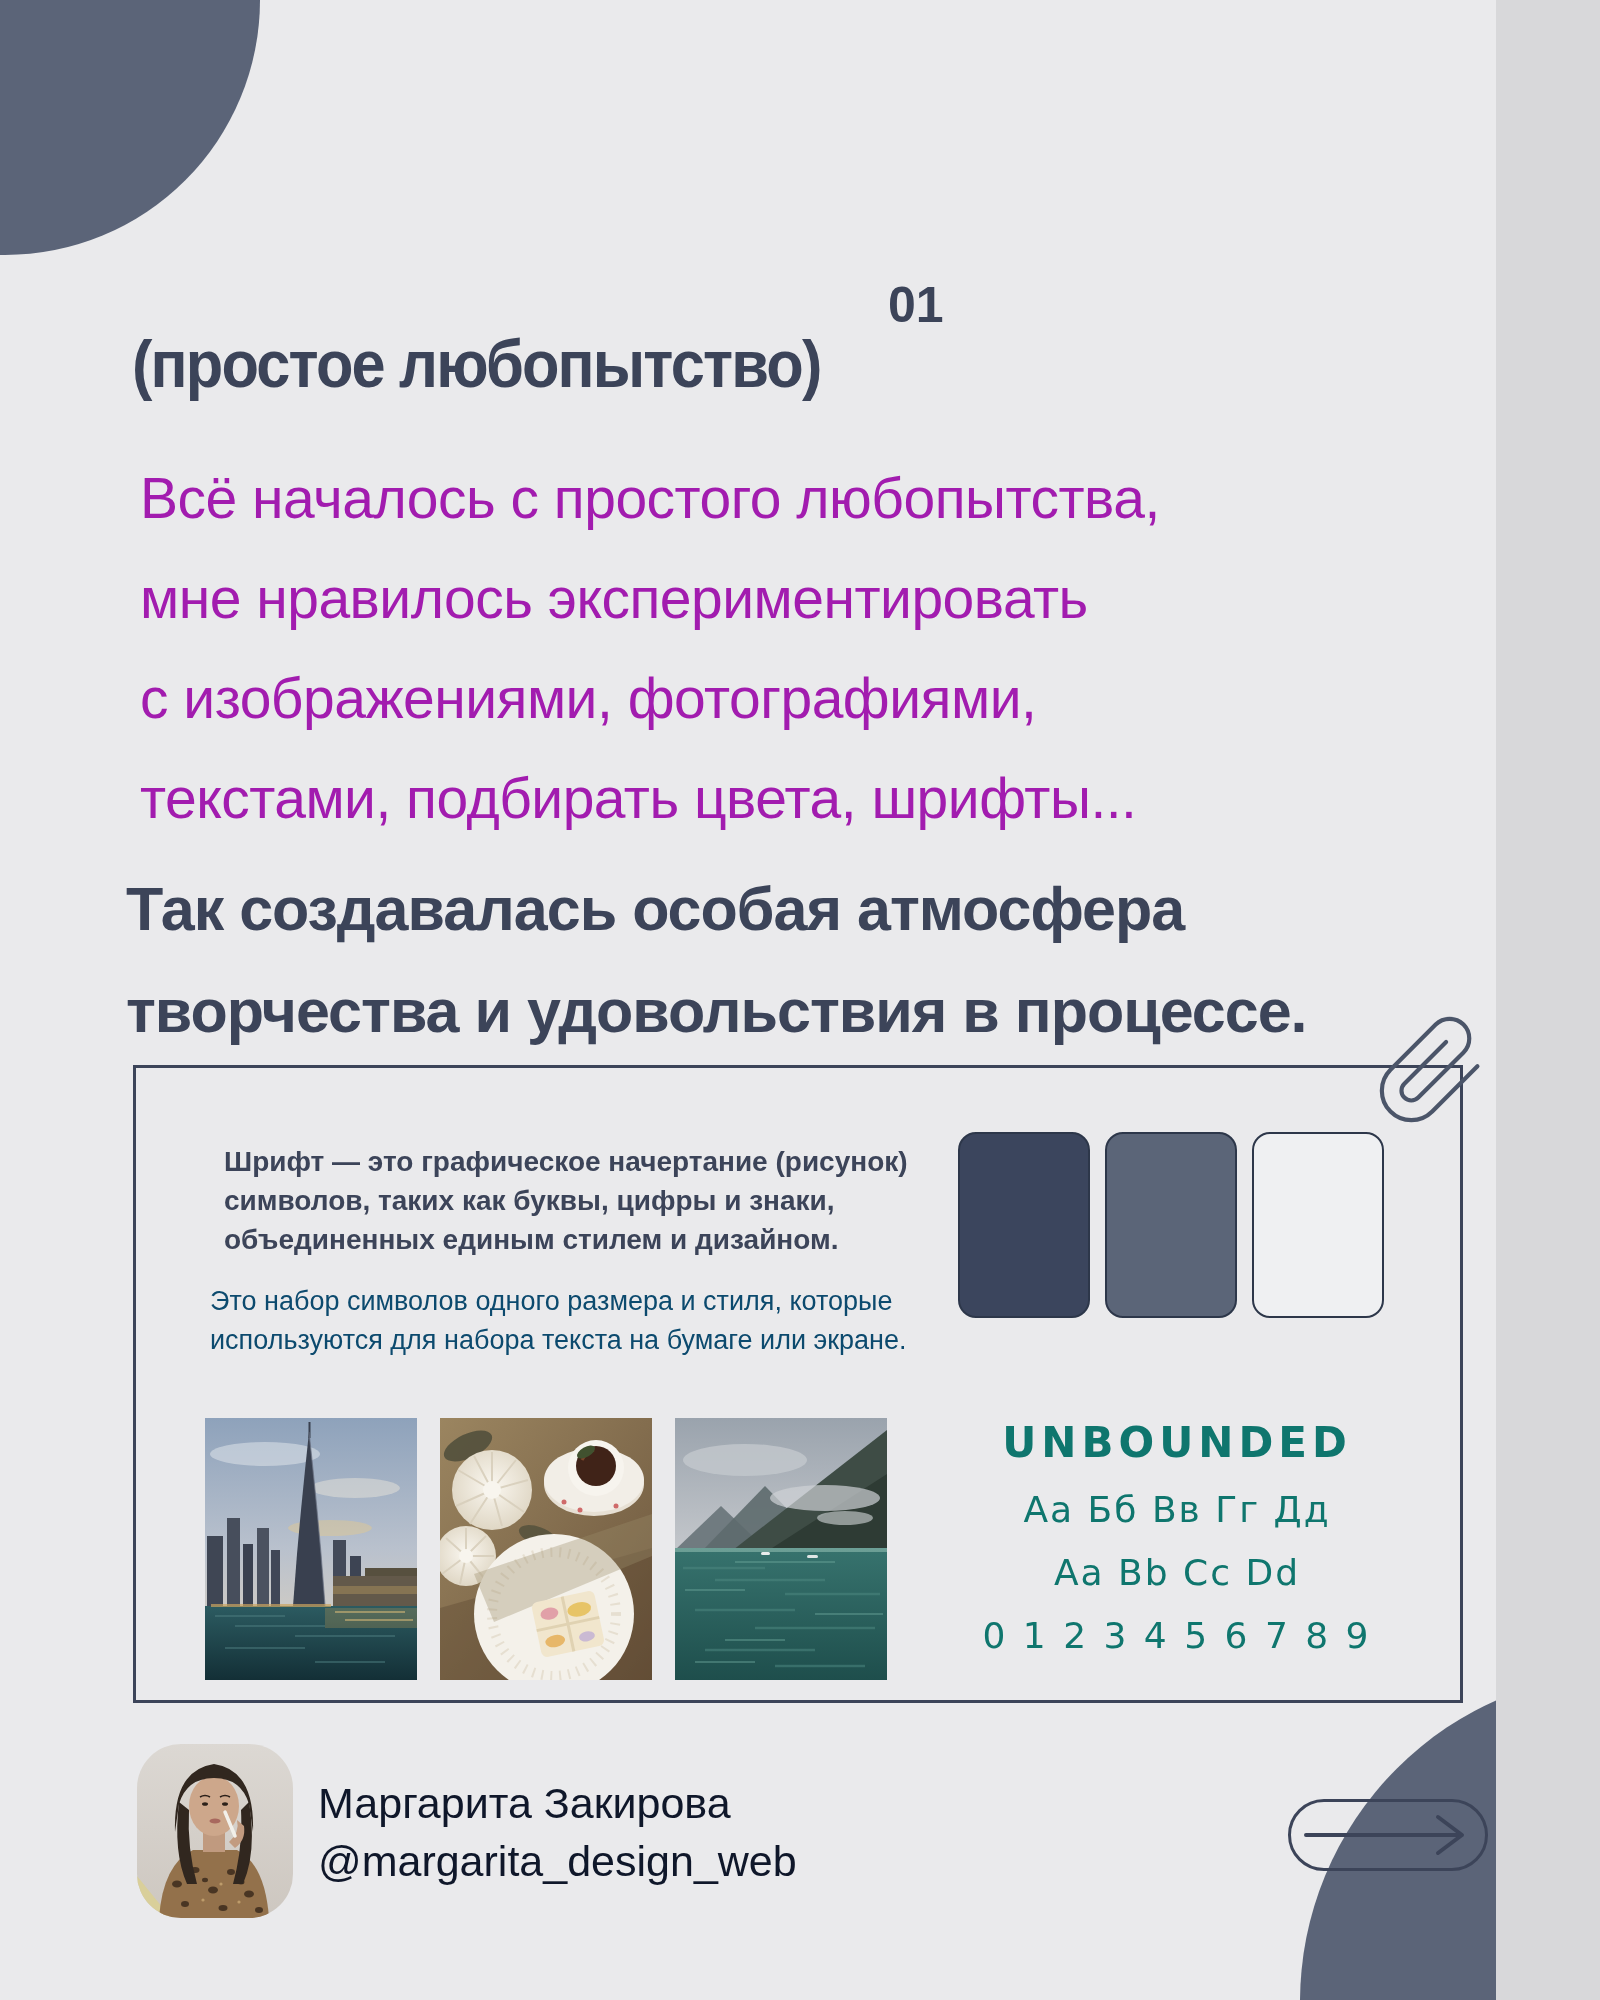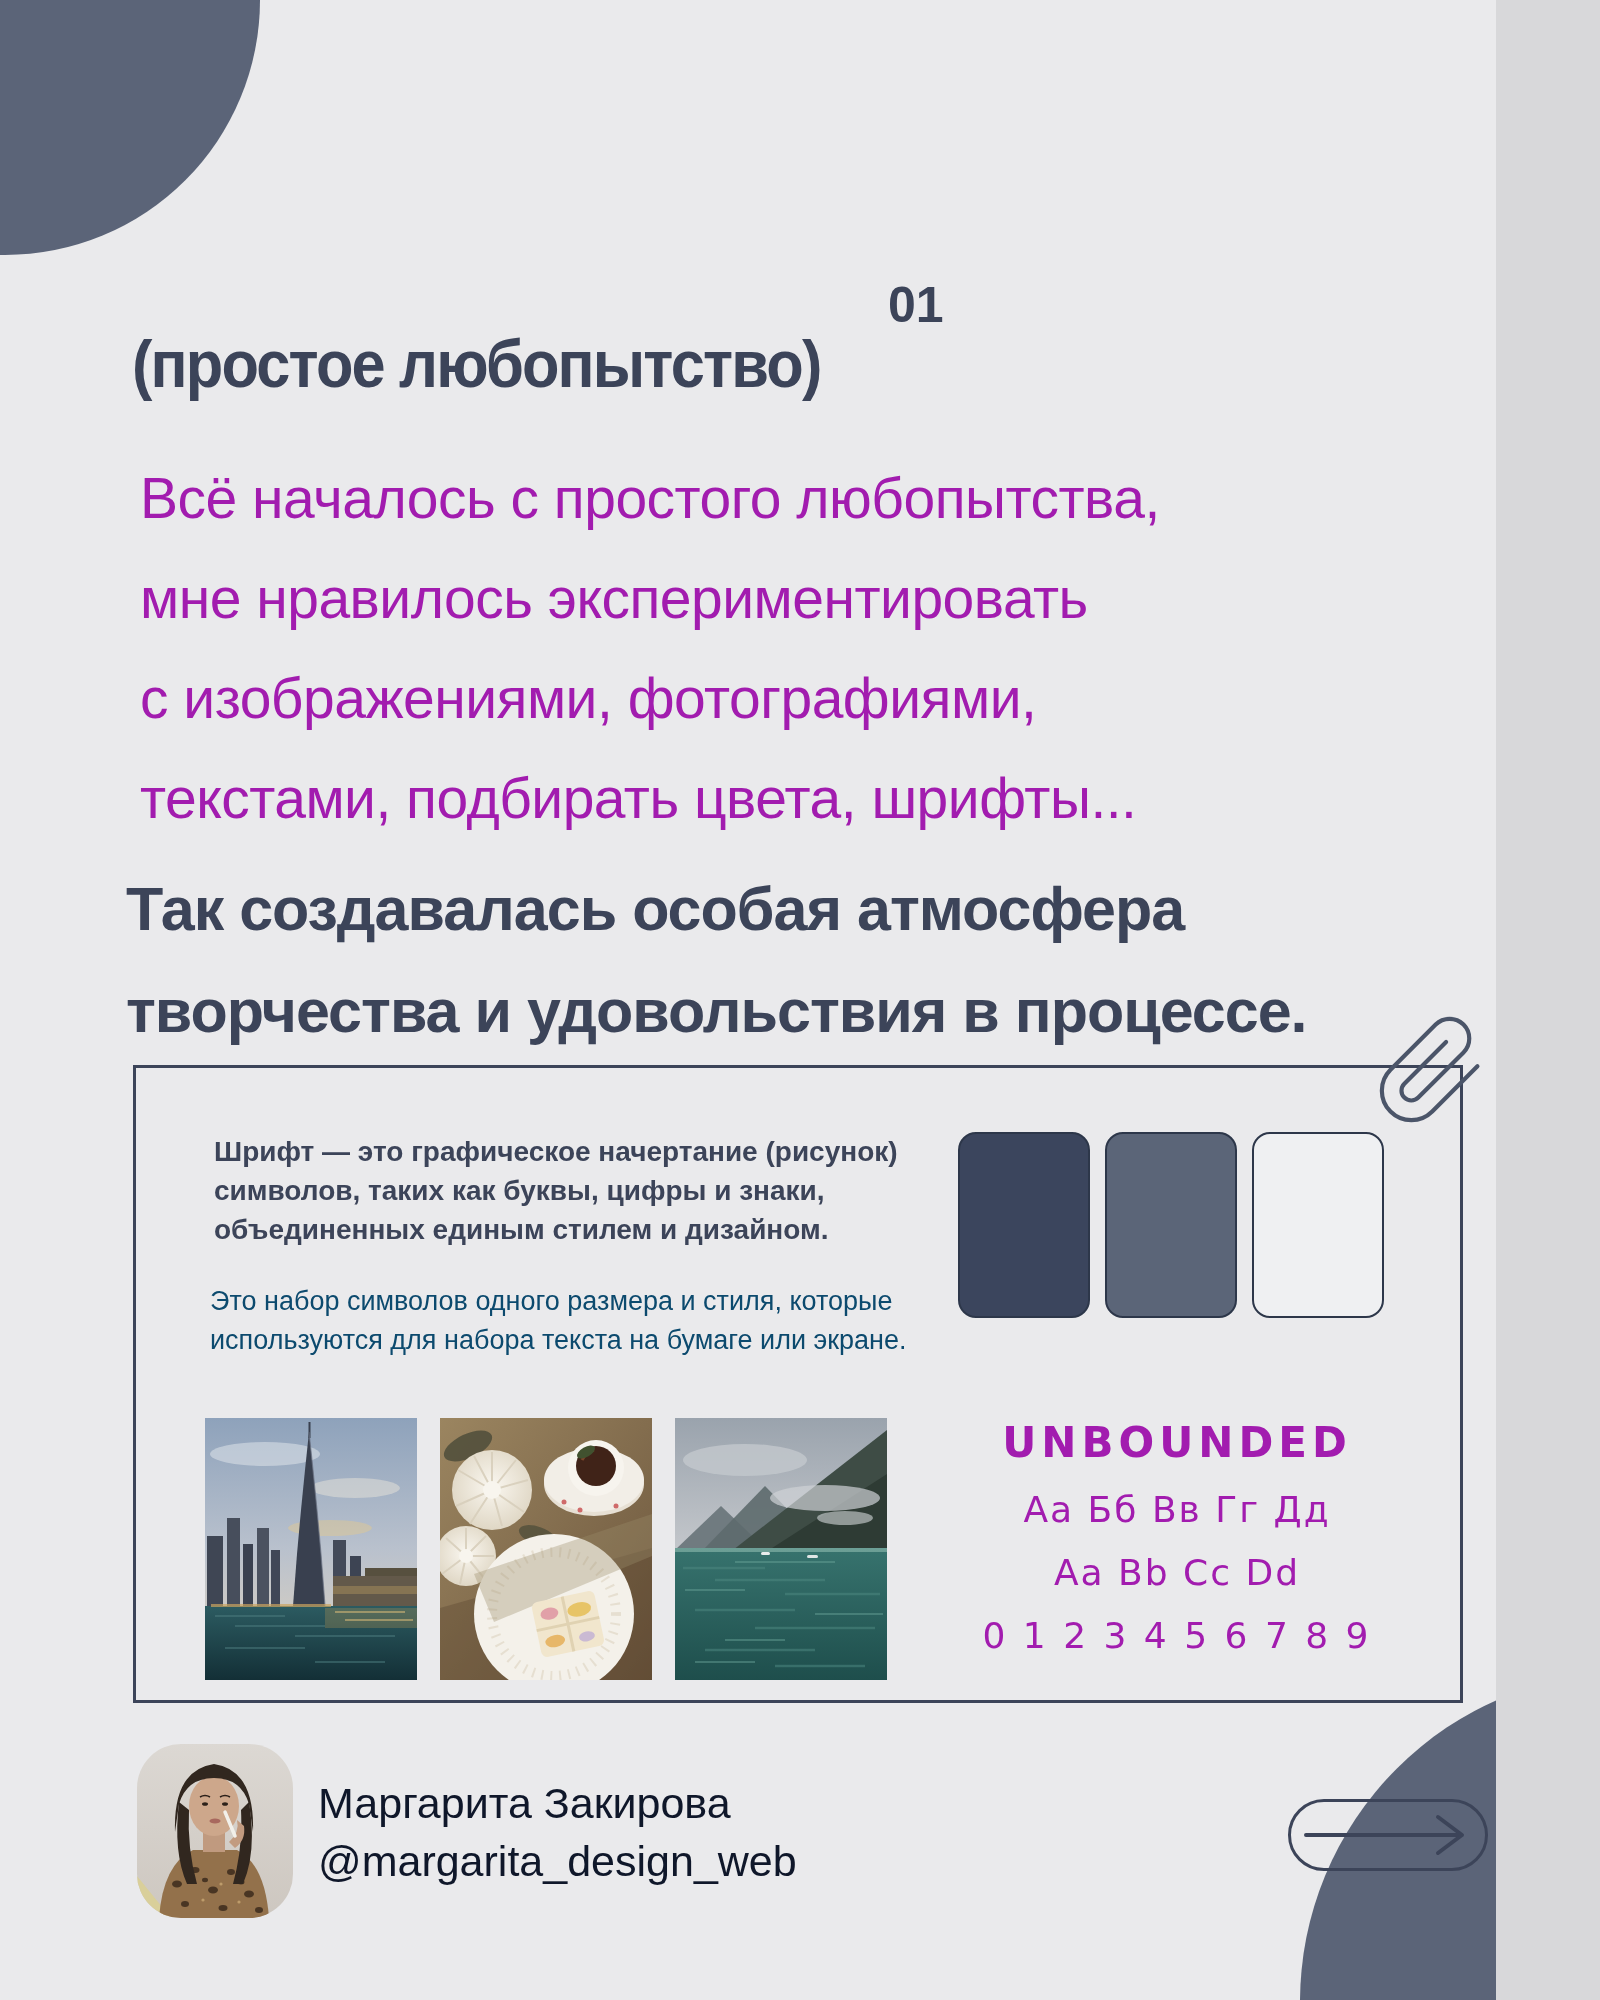--- a/index.html
+++ b/index.html
@@ -51,21 +51,21 @@
   .swatch{
     width:132px;height:186px;border-radius:18px;
     border:2px solid #2d374a;box-sizing:border-box;
   }
 
   .photos{position:absolute;left:205px;top:1418px;display:flex;gap:23px;z-index:3;}
   .photo{width:212px;height:262px;display:block;}
 
   .specimen{
     position:absolute;left:952px;top:1420px;width:450px;z-index:3;
-    text-align:center;font-family:"DejaVu Sans",sans-serif;color:#a21caf;
+    text-align:center;font-family:"DejaVu Sans",sans-serif;color:#0f766e;
   }
   .specimen-name{font-size:42px;font-weight:700;letter-spacing:5px;line-height:46px;}
   .specimen-row{font-size:36px;font-weight:400;letter-spacing:2px;margin-top:25px;line-height:38px;}
   .specimen-digits{letter-spacing:3px;}
 
   .avatar{
     position:absolute;left:137px;top:1744px;width:156px;height:174px;
     border-radius:44px;overflow:hidden;z-index:2;
   }
   .footer-text{position:absolute;left:318px;top:1774px;z-index:2;font-size:43px;line-height:58px;color:#0f172a;}
@@ -95,21 +95,21 @@
 текстами, подбирать цвета, шрифты...</p>
   <p class="emphasis" style="margin:0;">Так создавалась особая атмосфера
 творчества и удовольствия в процессе.</p>
 
   <div class="card"></div>
 
   <svg class="paperclip" viewBox="0 0 24 24" aria-hidden="true">
     <path d="M21.44 11.05l-9.19 9.19a6 6 0 0 1-8.49-8.49l9.19-9.19a4 4 0 0 1 5.66 5.66l-9.2 9.19a2 2 0 0 1-2.83-2.83l8.49-8.48" fill="none" stroke="#4b5569" stroke-width="0.85" stroke-linecap="round" stroke-linejoin="round"></path>
   </svg>
 
-  <p class="card-def-bold" style="margin:4px;">Шрифт — это графическое начертание (рисунок)
+  <p class="card-def-bold" style="margin:14px;">Шрифт — это графическое начертание (рисунок)
 символов, таких как буквы, цифры и знаки,
 объединенных единым стилем и дизайном.</p>
   <p class="card-def-reg" style="margin:0;">Это набор символов одного размера и стиля, которые
 используются для набора текста на бумаге или экране.</p>
 
   <div class="swatches">
     <div class="swatch" style="background: rgb(59, 69, 93);"></div>
     <div class="swatch" style="background: rgb(91, 101, 120);"></div>
     <div class="swatch" style="background: rgb(239, 240, 242);"></div>
   </div>

